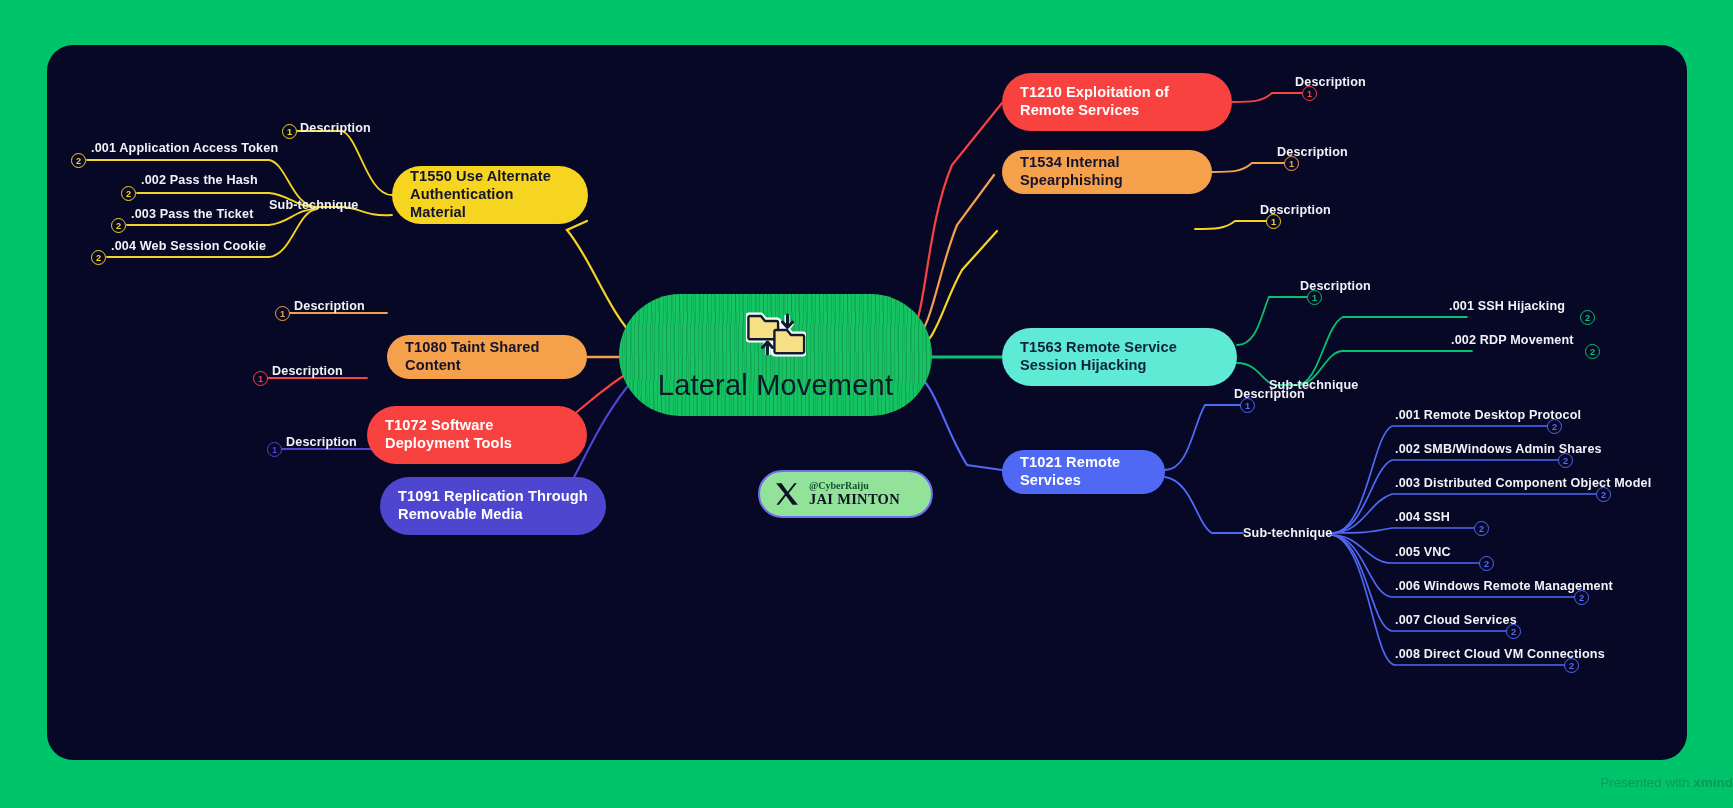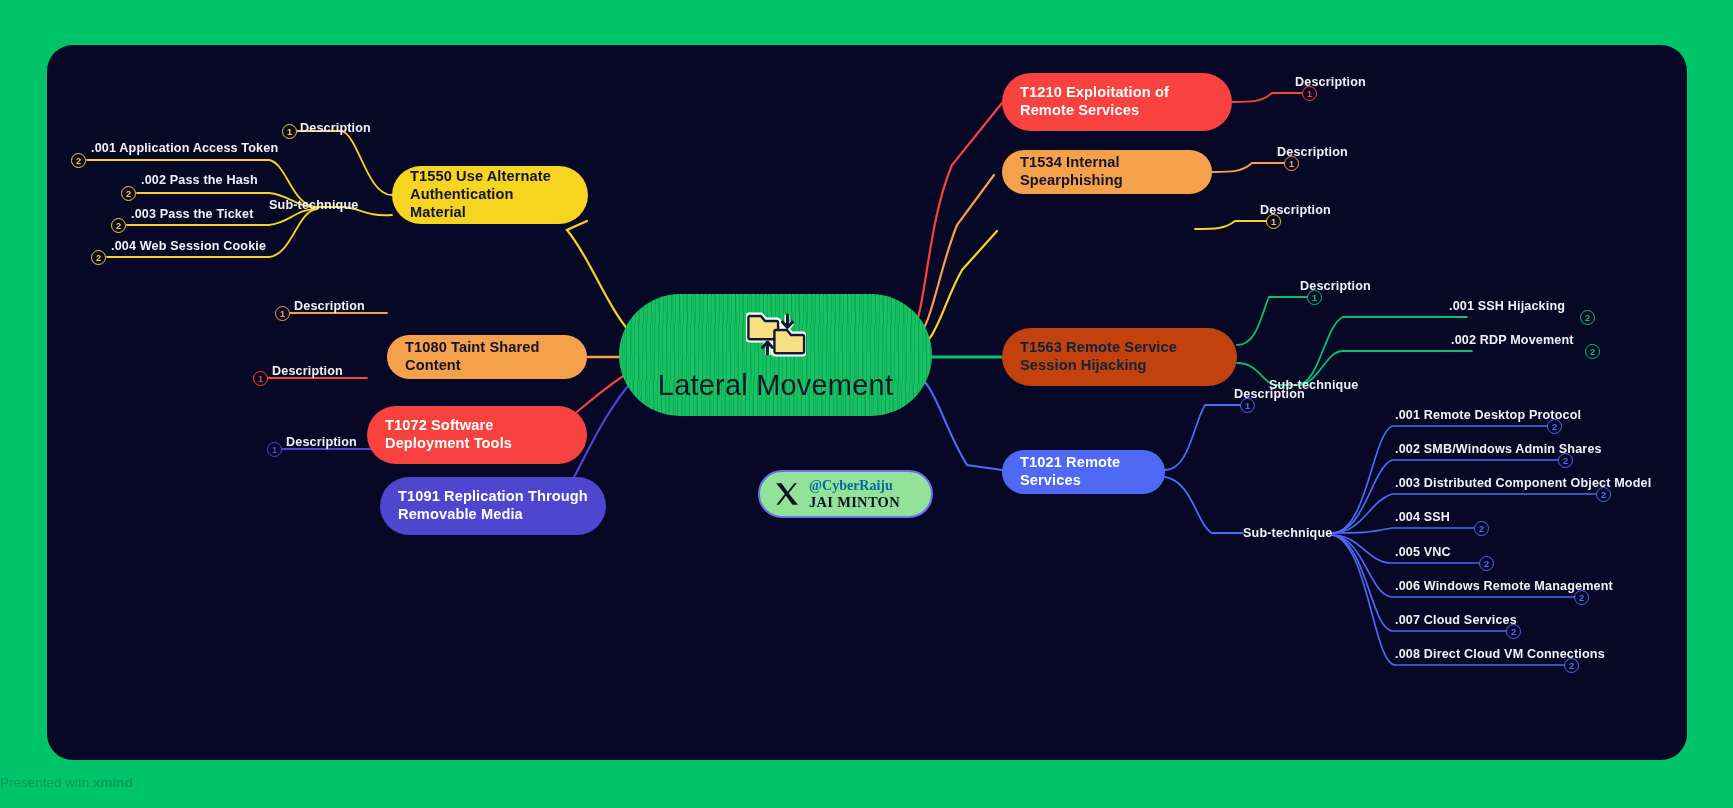--- a/index.html
+++ b/index.html
@@ -47,21 +47,21 @@
     font-weight: bold;
     letter-spacing: .1px;
     line-height: 1.22;
   }
   .node span { display: block; }
 
   .n-red    { background: #f8423f; color: #ffffff; }
   .n-orange { background: #f6a council; }
   .n-orange { background: #f5a04a; color: #13132e; }
   .n-yellow { background: #f6d521; color: #13132e; }
-  .n-green  { background: #c2410c; color: #10233a; }
+  .n-green  { background: #5eead4; color: #10233a; }
   .n-blue   { background: #4f69f5; color: #ffffff; }
   .n-indigo { background: #4f46d0; color: #ffffff; }
 
   
   #central {
     position: absolute;
     left: 572px;
     top: 249px;
     width: 313px;
     height: 122px;
@@ -115,21 +115,21 @@
     border-radius: 999px;
     background: #92e29a;
     border: 2px solid #6f6ff0;
     display: flex;
     align-items: center;
     gap: 9px;
     padding-left: 14px;
     box-sizing: border-box;
   }
   #credit .lines { line-height: 1.12; }
-  #credit .handle { font-size: 14px; font-weight: bold; color: #0369a1;
+  #credit .handle { font-size: 10px; font-weight: bold; color: #14532d;
     font-family: "Liberation Serif", serif; }
   #credit .name { font-size: 14.5px; font-weight: bold; color: #101025;
     font-family: "Liberation Serif", serif; letter-spacing: .3px; }
 
   
   .leaf {
     position: absolute;
     font-size: 12.6px;
     font-weight: bold;
     color: #f2f3f8;
@@ -152,21 +152,21 @@
     background: #070726;
     box-sizing: border-box;
   }
 
   
   #footer {
     position: absolute;
     left: 0;
     top: 775px;
     width: 1733px;
-    text-align: left;
+    text-align: right;
     font-size: 13.5px;
     color: #0b9a5c;
     font-weight: normal;
   }
   #footer b { color: #0b9a5c; }
 </style>
 </head>
 <body>
 
 <div id="stage">

